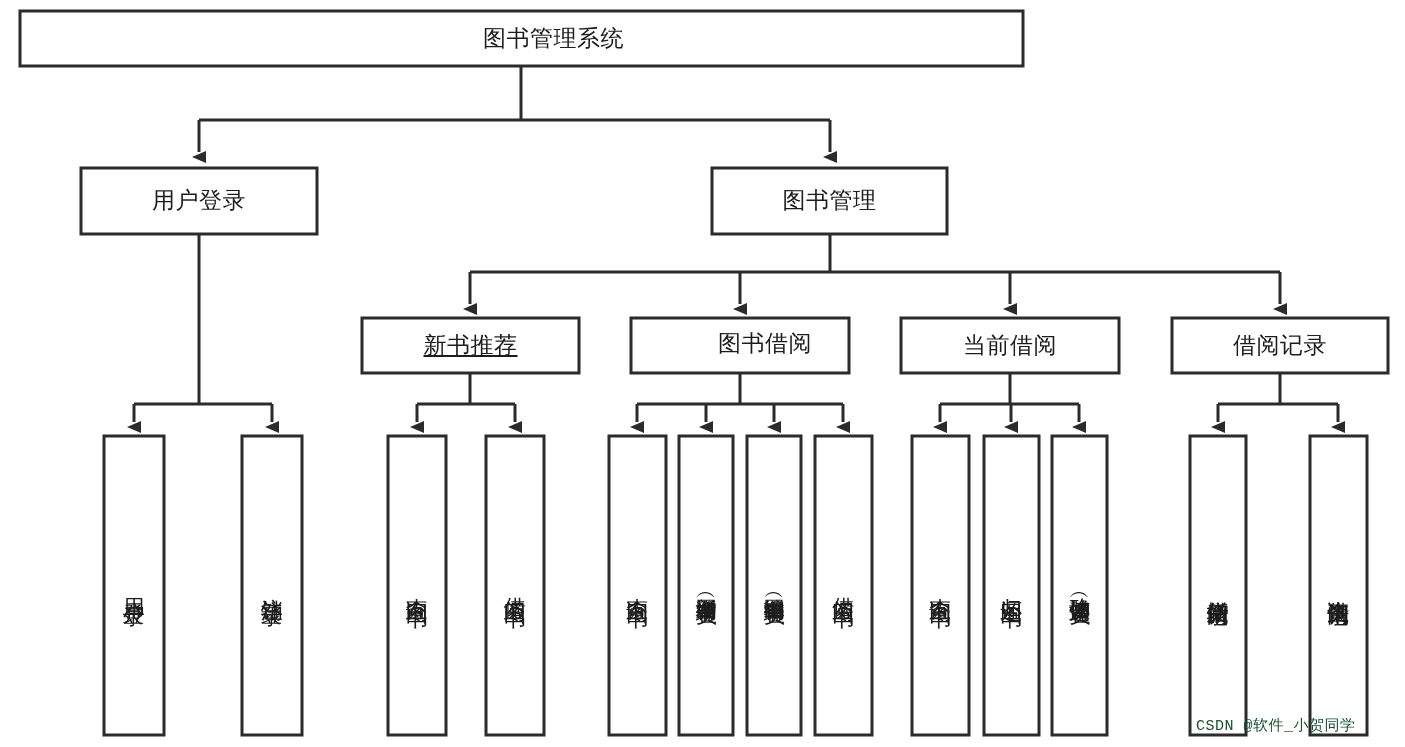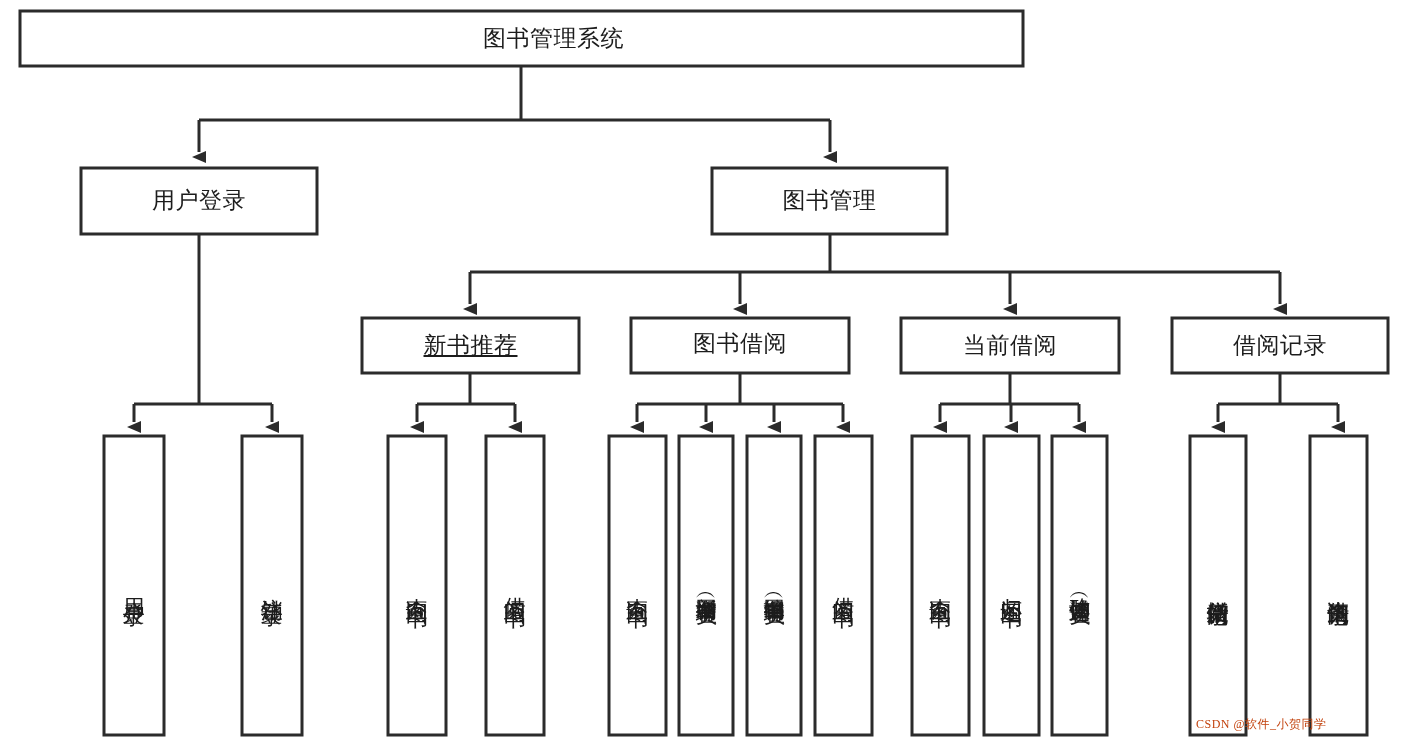--- a/index.html
+++ b/index.html
@@ -57,23 +57,23 @@
   .node-label.vertical {
     writing-mode: vertical-rl;
     text-orientation: upright;
     font-size: 22px;
     letter-spacing: 3px;
     line-height: 1.25;
     white-space: nowrap;
   }
   .watermark {
     position: absolute;
-    color: #c2410c;
-    font-size: 12px;
-    font-family: Liberation Serif, serif;
+    color: #14532d;
+    font-size: 15px;
+    font-family: Liberation Mono, monospace;
     white-space: nowrap;
     letter-spacing: 0.5px;
   }
 </style>
 </head>
 <body>
 
 <div id="diagram-root">
 
   <svg class="diagram-canvas" viewBox="0 0 1405 747" xmlns="http://www.w3.org/2000/svg">
@@ -162,21 +162,21 @@
     <rect class="node-box" x="1190" y="436" width="56" height="299"></rect>
     <rect class="node-box" x="1310" y="436" width="57" height="299"></rect>
   </svg>
 
   <div class="node-label horizontal" style="left:20px; top:11px; width:1003px; height:55px;margin-left:32px;">图书管理系统</div>
 
   <div class="node-label horizontal" style="left:81px; top:168px; width:236px; height:66px;">用户登录</div>
   <div class="node-label horizontal" style="left:712px; top:168px; width:235px; height:66px;">图书管理</div>
 
   <div class="node-label horizontal" style="left:362px; top:318px; width:217px; height:55px;text-decoration:underline;">新书推荐</div>
-  <div class="node-label horizontal" style="left:631px; top:318px; width:218px; height:52px;">图书借阅</div>
+  <div class="node-label horizontal" style="left:656px; top:318px; width:218px; height:52px;">图书借阅</div>
   <div class="node-label horizontal" style="left:1172px; top:318px; width:216px; height:55px;">借阅记录</div>
   <div class="node-label horizontal" style="left:901px; top:318px; width:218px; height:55px;">当前借阅</div>
 
   <div class="node-label vertical" style="left:104px; top:436px; width:60px; height:299px;">用户登录</div>
   <div class="node-label vertical" style="left:242px; top:436px; width:60px; height:299px;">注销登录</div>
   <div class="node-label vertical" style="left:388px; top:436px; width:58px; height:299px;">查询图书</div>
   <div class="node-label vertical" style="left:486px; top:436px; width:58px; height:299px;">借阅图书</div>
   <div class="node-label vertical" style="left:609px; top:436px; width:57px; height:299px;">查询图书</div>
   <div class="node-label vertical" style="left:679px; top:436px; width:54px; height:299px; font-size:21px; letter-spacing:1px;">新增图书（管理员）</div>
   <div class="node-label vertical" style="left:747px; top:436px; width:54px; height:299px; font-size:21px; letter-spacing:1px;">编辑图书（管理员）</div>

